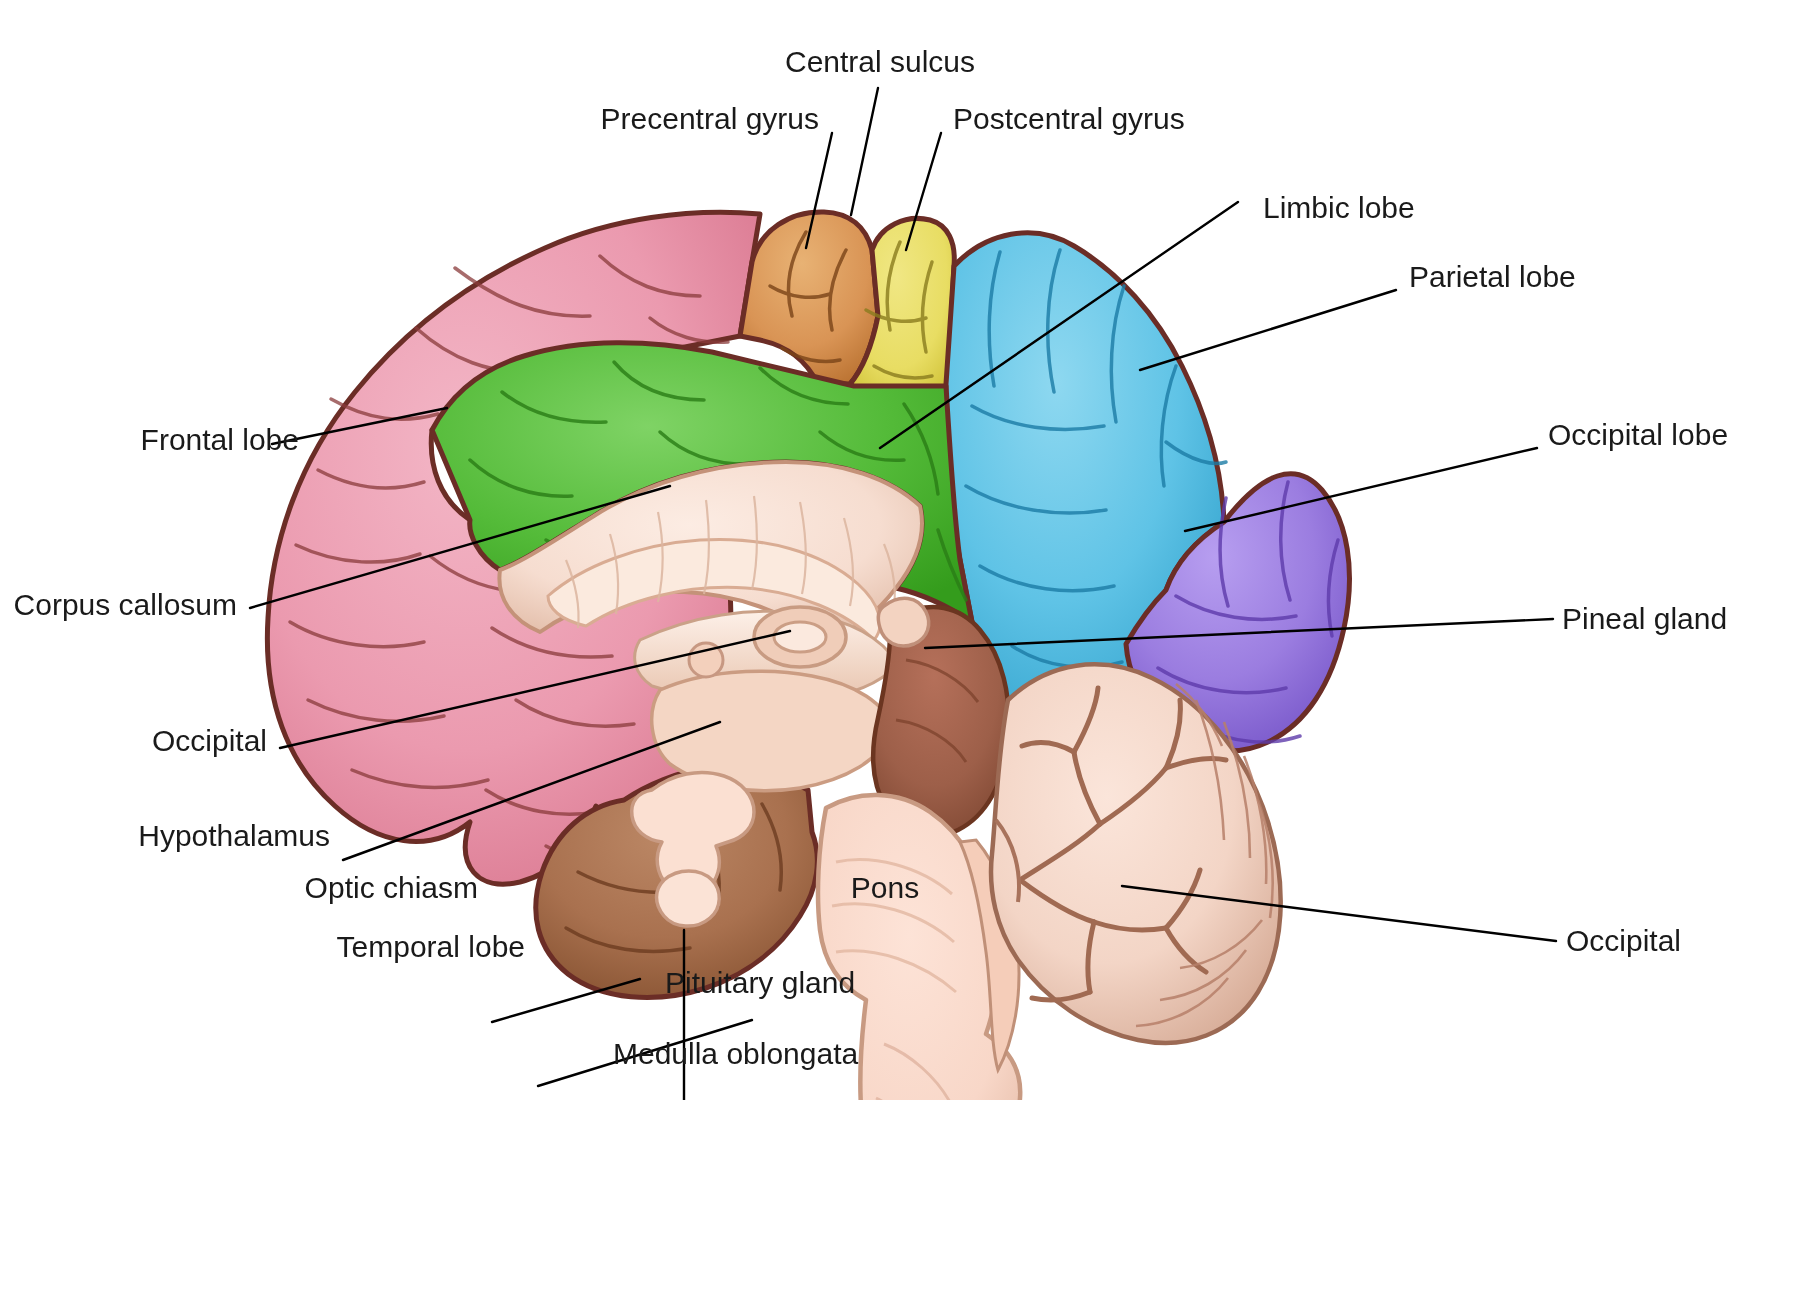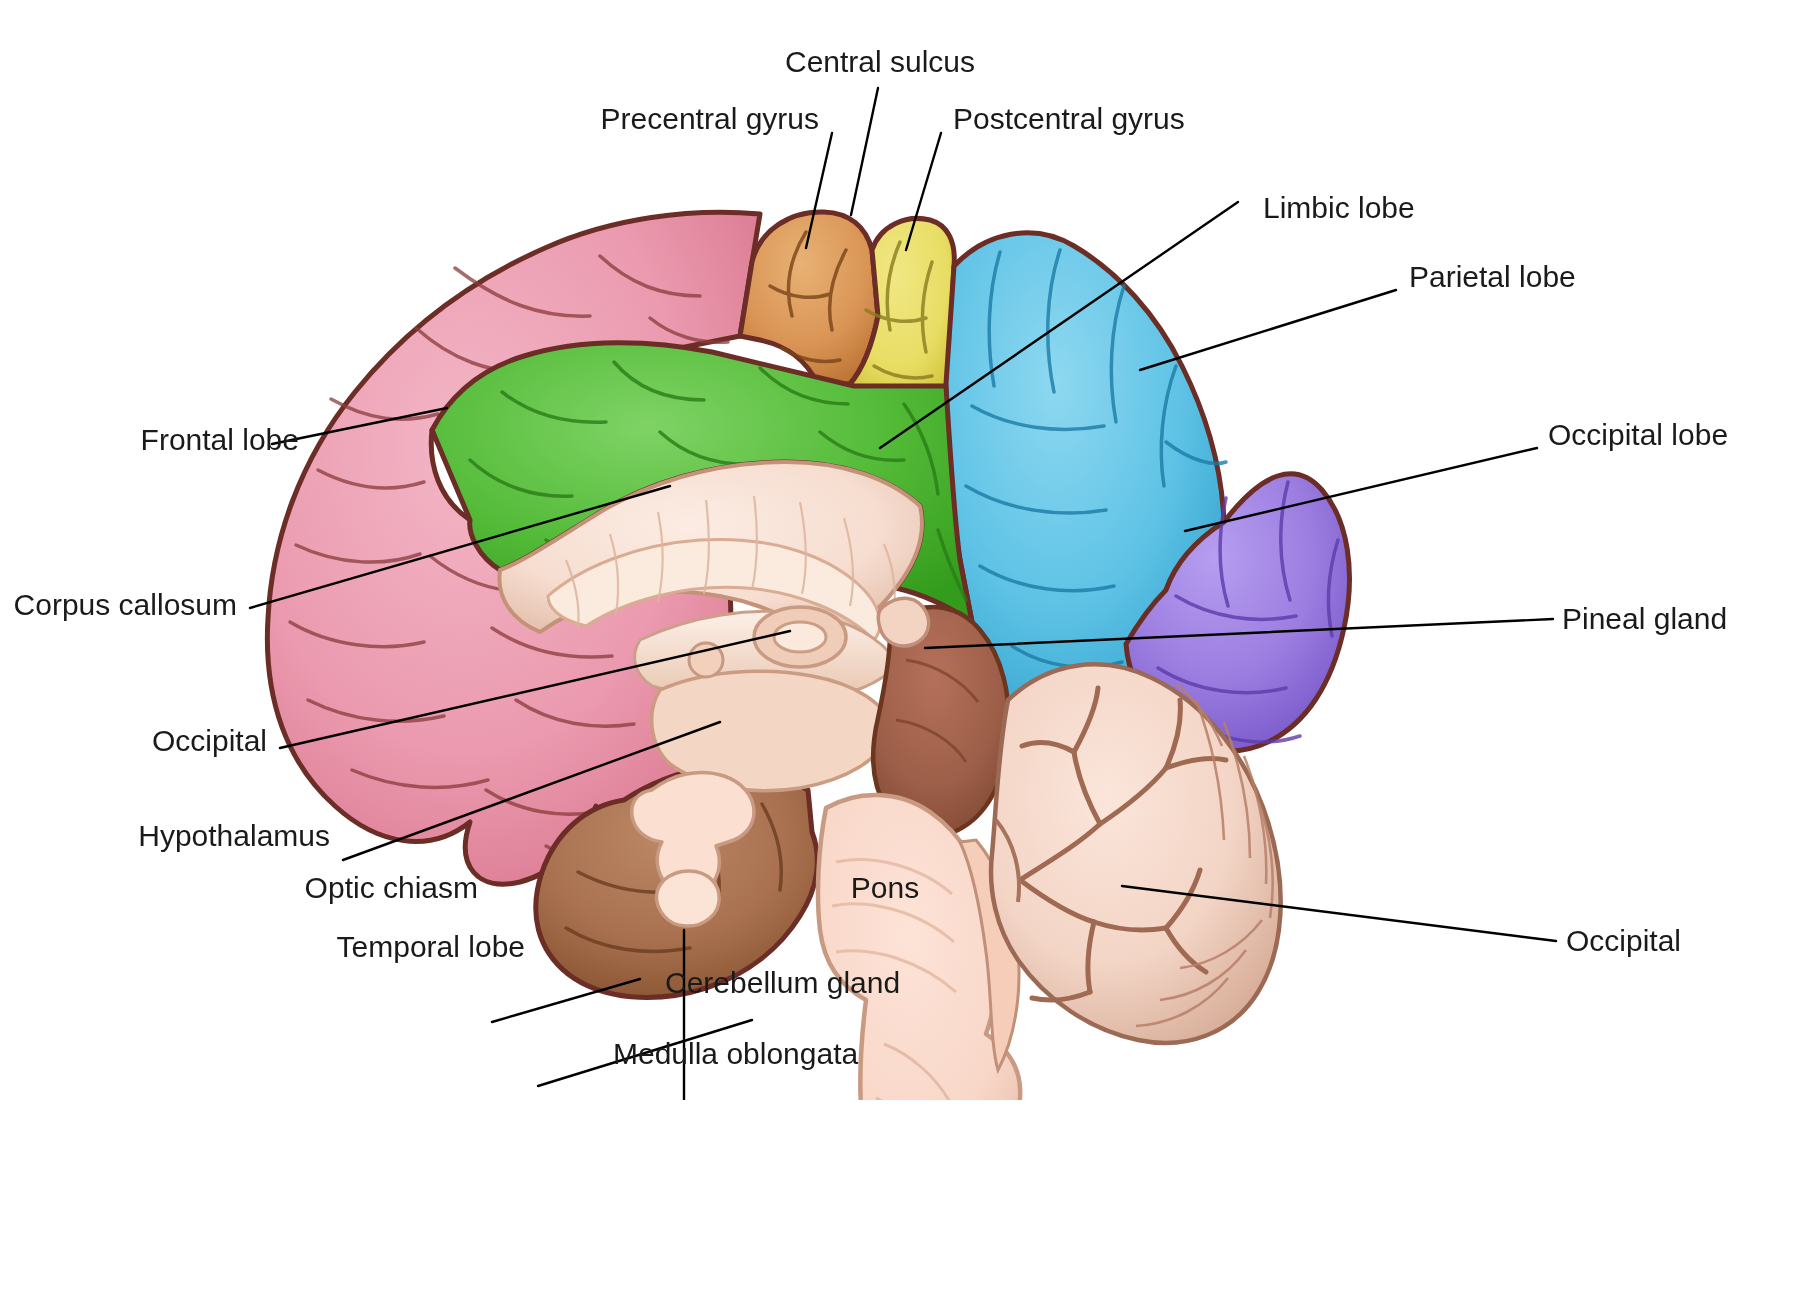--- a/index.html
+++ b/index.html
@@ -447,18 +447,18 @@
       <div class="label anchor-start" style="left: 1409px; top: 277px;">Parietal lobe</div>
       <div class="label anchor-start" style="left: 1548px; top: 435px;">Occipital lobe</div>
       <div class="label anchor-start" style="left: 1562px; top: 619px;">Pineal gland</div>
       <div class="label anchor-start" style="left: 1566px; top: 941px;">Occipital</div>
       <div class="label anchor-end" style="left: 259px; top: 440px; margin-left: 40px;">Frontal lobe</div>
       <div class="label anchor-end" style="left: 237px; top: 605px; text-align: center;">Corpus callosum</div>
       <div class="label anchor-end" style="left: 267px; top: 741px;">Occipital</div>
       <div class="label anchor-end" style="left: 330px; top: 836px;">Hypothalamus</div>
       <div class="label anchor-end" style="left: 478px; top: 888px;">Optic chiasm</div>
       <div class="label anchor-end" style="left: 525px; top: 947px;">Temporal lobe</div>
-      <div class="label anchor-start" style="left: 665px; top: 983px;">Cerebellum gland</div>
+      <div class="label anchor-start" style="left: 665px; top: 983px;">Pituitary gland</div>
       <div class="label anchor-start" style="left: 613px; top: 1054px;">Medulla oblongata</div>
       <div class="label anchor-mid" style="left: 885px; top: 852px; margin-top: 36px;">Pons</div>
     </div>
 
 </div>
 
 </body></html>

